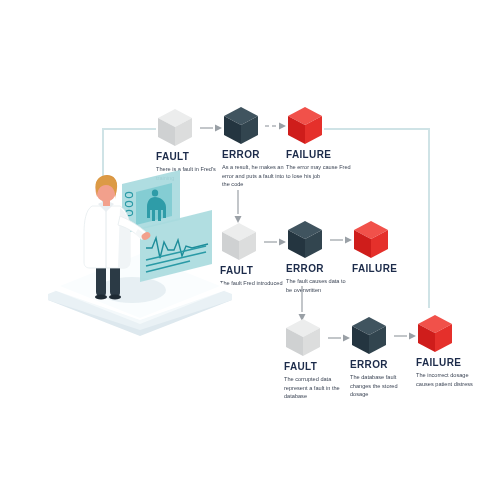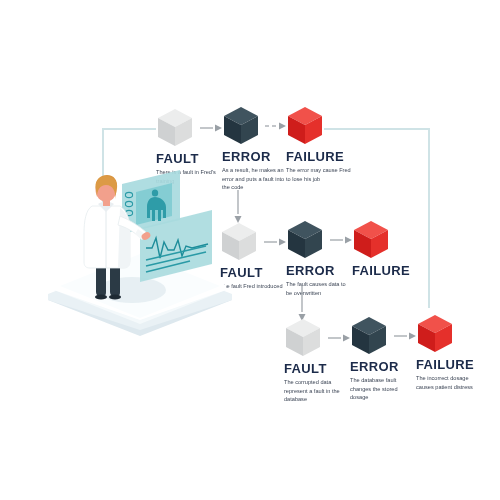--- a/index.html
+++ b/index.html
@@ -31,21 +31,21 @@
   }
   .cube {
     position: relative;
     width: 36px;
     height: 40px;
     margin-left: 1px;
   }
   .cube svg { display: block; }
 
   .node-title {
-    font-size: 13px;
+    font-size: 10px;
     font-weight: bold;
     letter-spacing: 0.35px;
     color: #1c2b4a;
     margin-top: 4px;
     line-height: 1;
   }
   .node-desc {
     font-size: 5.6px;
     line-height: 1.55;
     color: #3d4656;

